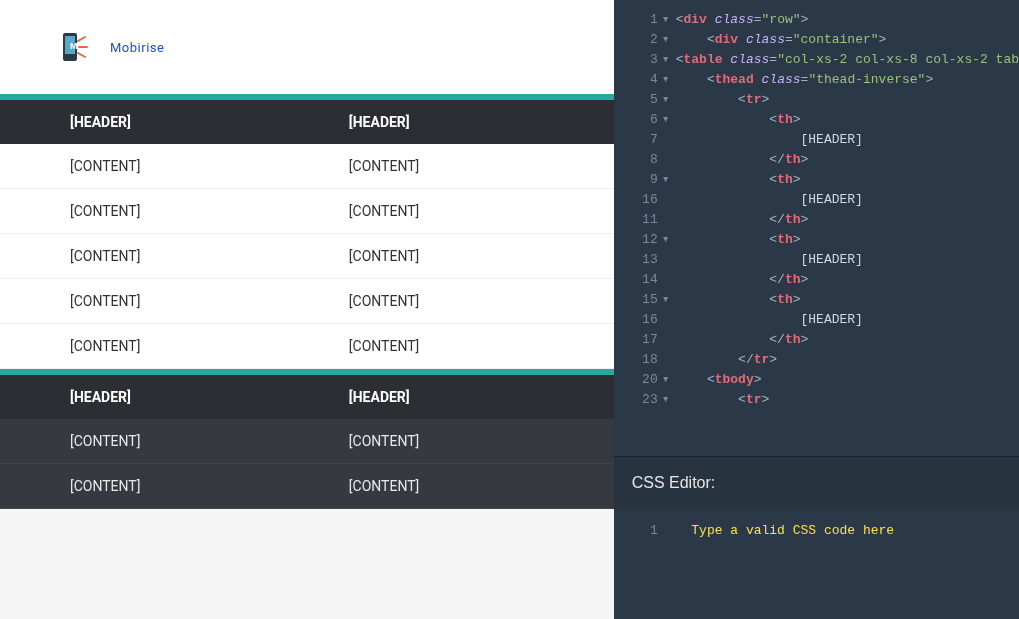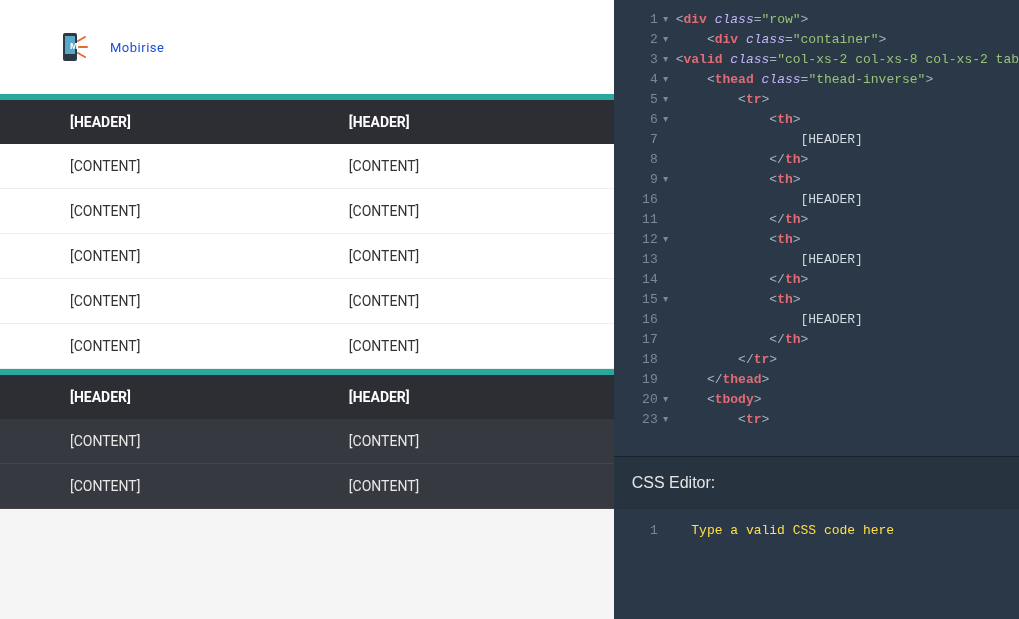--- a/index.html
+++ b/index.html
@@ -110,37 +110,36 @@
           <div class="cell">[CONTENT]</div>
         </div>
       </div>
     </div>
   </div>
 
   <div class="editors">
     <div class="code-area" id="html-editor">
         <div class="code-line"><span class="gutter">1</span><span class="fold">▾</span><span class="code"><span class="punct">&lt;</span><span class="tag">div</span><span class="plain"> </span><span class="attr">class</span><span class="punct">=</span><span class="str">"row"</span><span class="punct">&gt;</span></span></div>
         <div class="code-line"><span class="gutter">2</span><span class="fold">▾</span><span class="code">    <span class="punct">&lt;</span><span class="tag">div</span><span class="plain"> </span><span class="attr">class</span><span class="punct">=</span><span class="str">"container"</span><span class="punct">&gt;</span></span></div>
-        <div class="code-line"><span class="gutter">3</span><span class="fold">▾</span><span class="code"><span class="punct">&lt;</span><span class="tag">valid</span><span class="plain"> </span><span class="attr">class</span><span class="punct">=</span><span class="str">"col-xs-2 col-xs-8 col-xs-2 tab</span></span></div>
+        <div class="code-line"><span class="gutter">3</span><span class="fold">▾</span><span class="code"><span class="punct">&lt;</span><span class="tag">table</span><span class="plain"> </span><span class="attr">class</span><span class="punct">=</span><span class="str">"col-xs-2 col-xs-8 col-xs-2 tab</span></span></div>
         <div class="code-line"><span class="gutter">4</span><span class="fold">▾</span><span class="code">    <span class="punct">&lt;</span><span class="tag">thead</span><span class="plain"> </span><span class="attr">class</span><span class="punct">=</span><span class="str">"thead-inverse"</span><span class="punct">&gt;</span></span></div>
         <div class="code-line"><span class="gutter">5</span><span class="fold">▾</span><span class="code">        <span class="punct">&lt;</span><span class="tag">tr</span><span class="punct">&gt;</span></span></div>
         <div class="code-line"><span class="gutter">6</span><span class="fold">▾</span><span class="code">            <span class="punct">&lt;</span><span class="tag">th</span><span class="punct">&gt;</span></span></div>
         <div class="code-line"><span class="gutter">7</span><span class="fold"></span><span class="code">                <span class="plain">[HEADER]</span></span></div>
         <div class="code-line"><span class="gutter">8</span><span class="fold"></span><span class="code">            <span class="punct">&lt;/</span><span class="tag">th</span><span class="punct">&gt;</span></span></div>
         <div class="code-line"><span class="gutter">9</span><span class="fold">▾</span><span class="code">            <span class="punct">&lt;</span><span class="tag">th</span><span class="punct">&gt;</span></span></div>
         <div class="code-line"><span class="gutter">16</span><span class="fold"></span><span class="code">                <span class="plain">[HEADER]</span></span></div>
         <div class="code-line"><span class="gutter">11</span><span class="fold"></span><span class="code">            <span class="punct">&lt;/</span><span class="tag">th</span><span class="punct">&gt;</span></span></div>
         <div class="code-line"><span class="gutter">12</span><span class="fold">▾</span><span class="code">            <span class="punct">&lt;</span><span class="tag">th</span><span class="punct">&gt;</span></span></div>
         <div class="code-line"><span class="gutter">13</span><span class="fold"></span><span class="code">                <span class="plain">[HEADER]</span></span></div>
         <div class="code-line"><span class="gutter">14</span><span class="fold"></span><span class="code">            <span class="punct">&lt;/</span><span class="tag">th</span><span class="punct">&gt;</span></span></div>
         <div class="code-line"><span class="gutter">15</span><span class="fold">▾</span><span class="code">            <span class="punct">&lt;</span><span class="tag">th</span><span class="punct">&gt;</span></span></div>
         <div class="code-line"><span class="gutter">16</span><span class="fold"></span><span class="code">                <span class="plain">[HEADER]</span></span></div>
         <div class="code-line"><span class="gutter">17</span><span class="fold"></span><span class="code">            <span class="punct">&lt;/</span><span class="tag">th</span><span class="punct">&gt;</span></span></div>
         <div class="code-line"><span class="gutter">18</span><span class="fold"></span><span class="code">        <span class="punct">&lt;/</span><span class="tag">tr</span><span class="punct">&gt;</span></span></div>
-        <div class="code-line"><span class="gutter">19</span><span class="fold"></span><span class="code">    <span class="punct">&lt;/</span><span class="tag">thead</span><span class="punct">&gt;</span></span></div>
         <div class="code-line"><span class="gutter">20</span><span class="fold">▾</span><span class="code">    <span class="punct">&lt;</span><span class="tag">tbody</span><span class="punct">&gt;</span></span></div>
         <div class="code-line"><span class="gutter">23</span><span class="fold">▾</span><span class="code">        <span class="punct">&lt;</span><span class="tag">tr</span><span class="punct">&gt;</span></span></div>
       </div>
     <div class="css-header">CSS Editor:</div>
     <div class="css-body" id="css-editor">
         <div class="code-line"><span class="gutter">1</span><span class="fold"></span><span class="code">  Type a valid CSS code here</span></div>
       </div>
   </div>
 
 </div>

